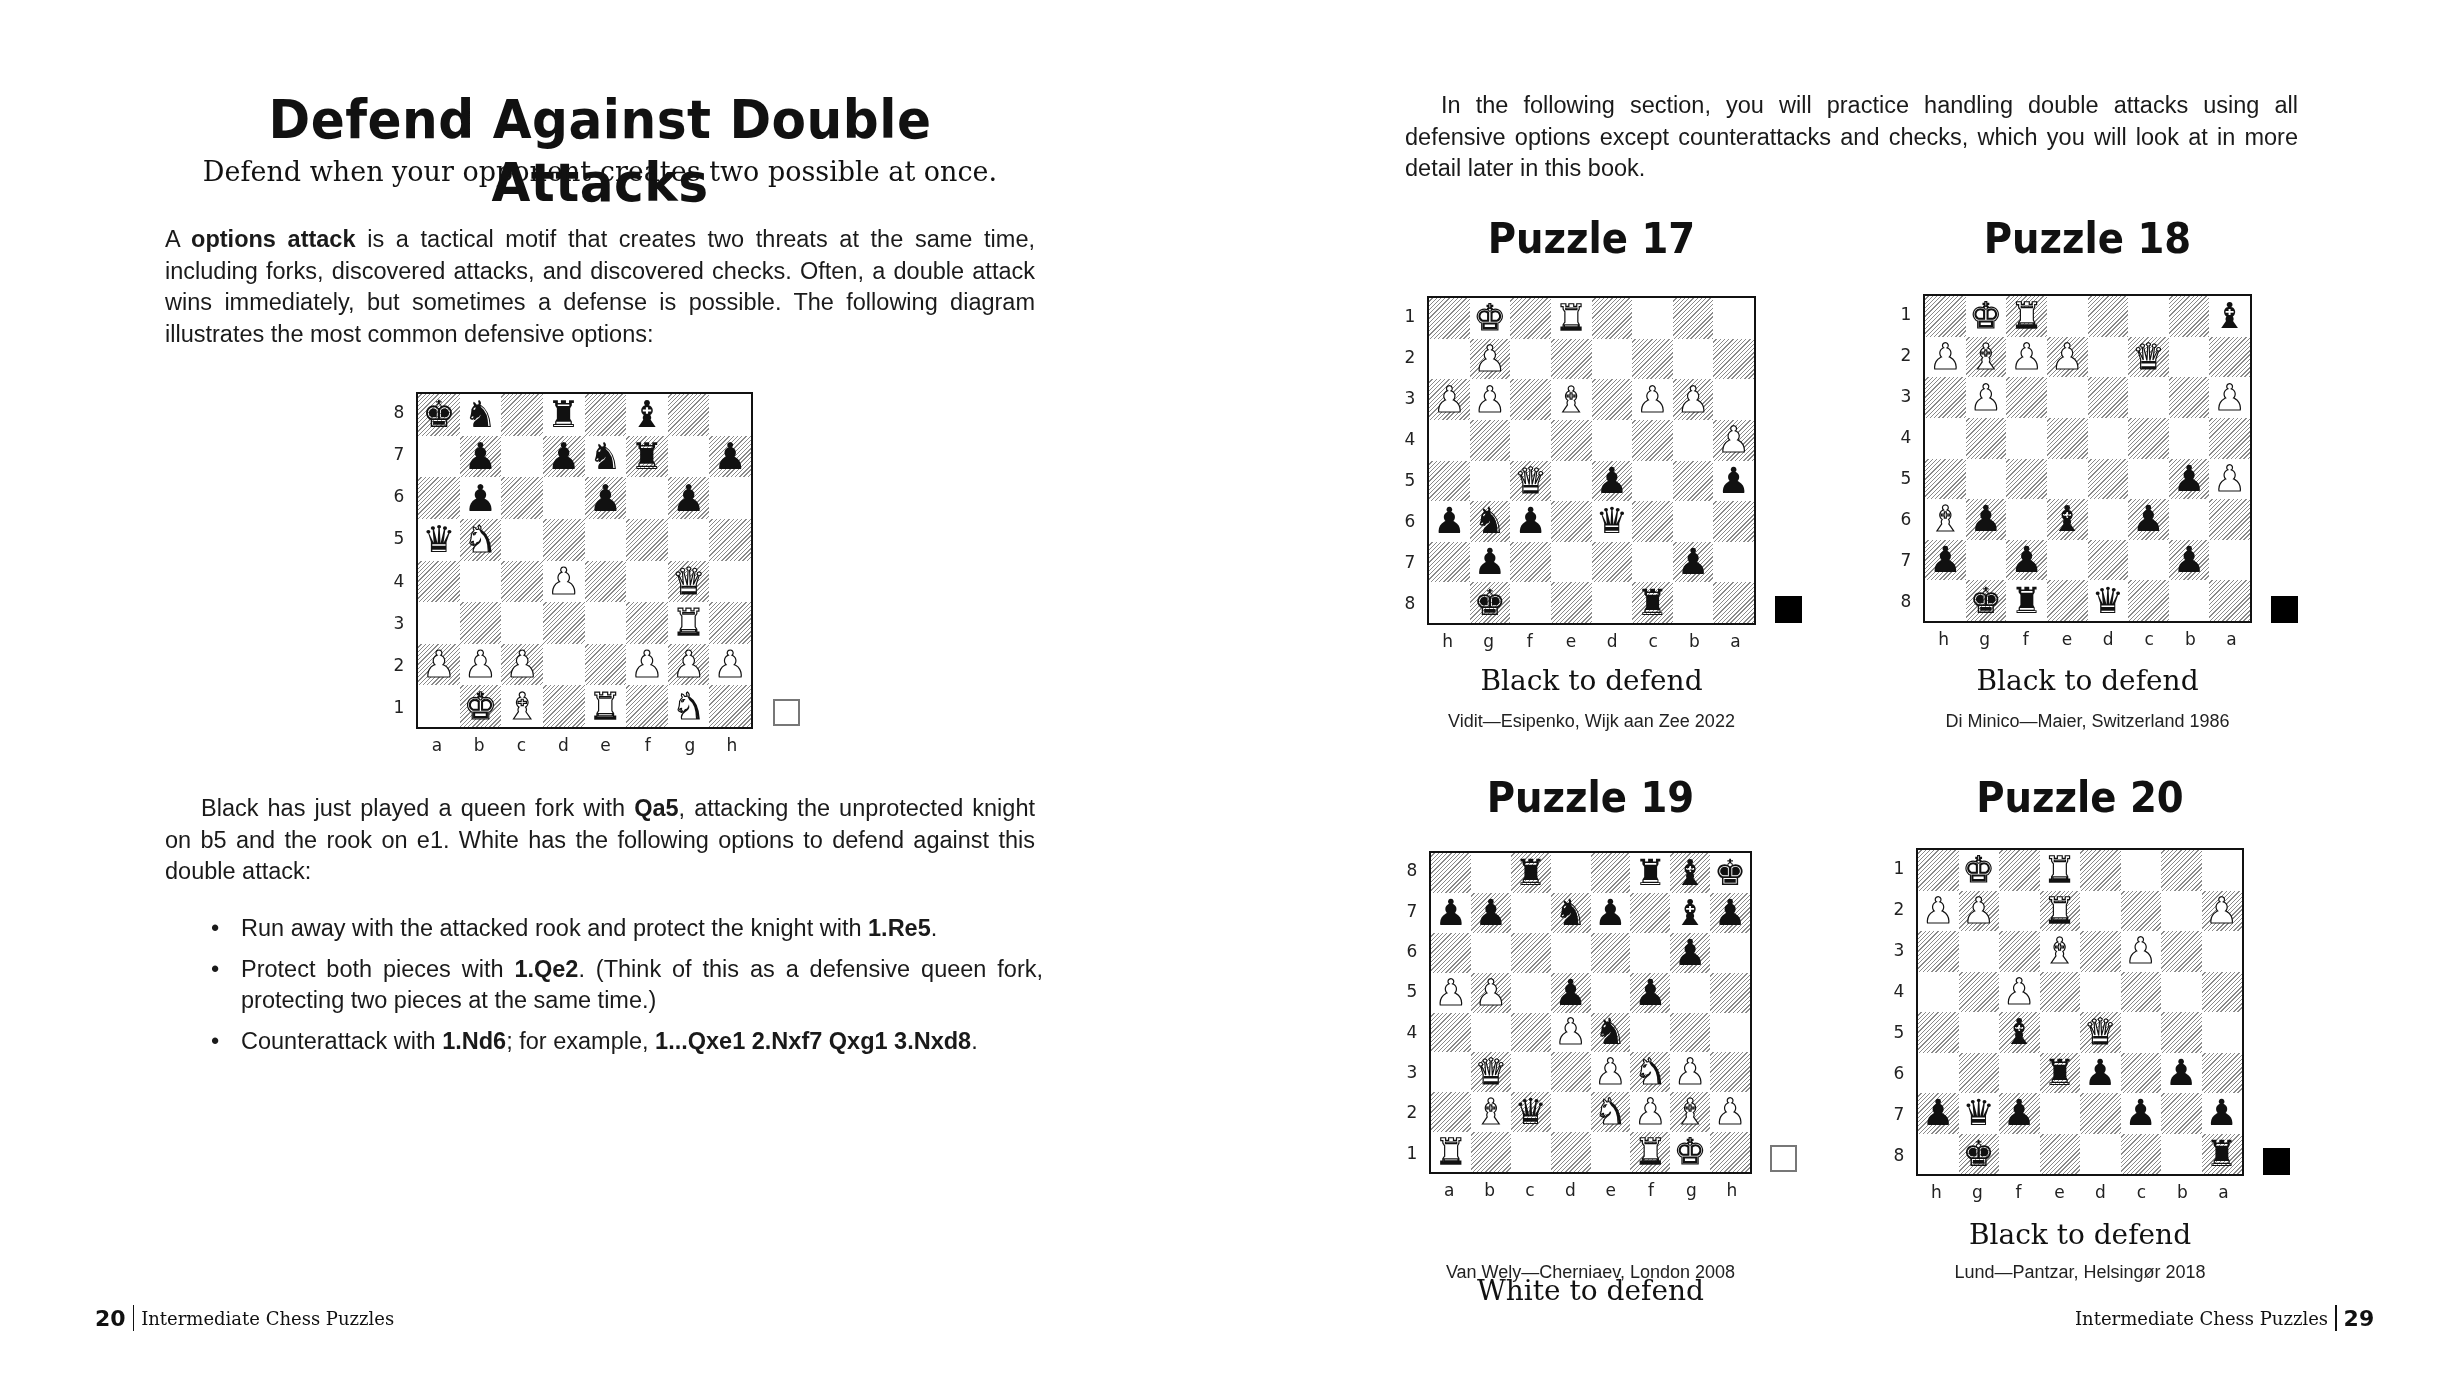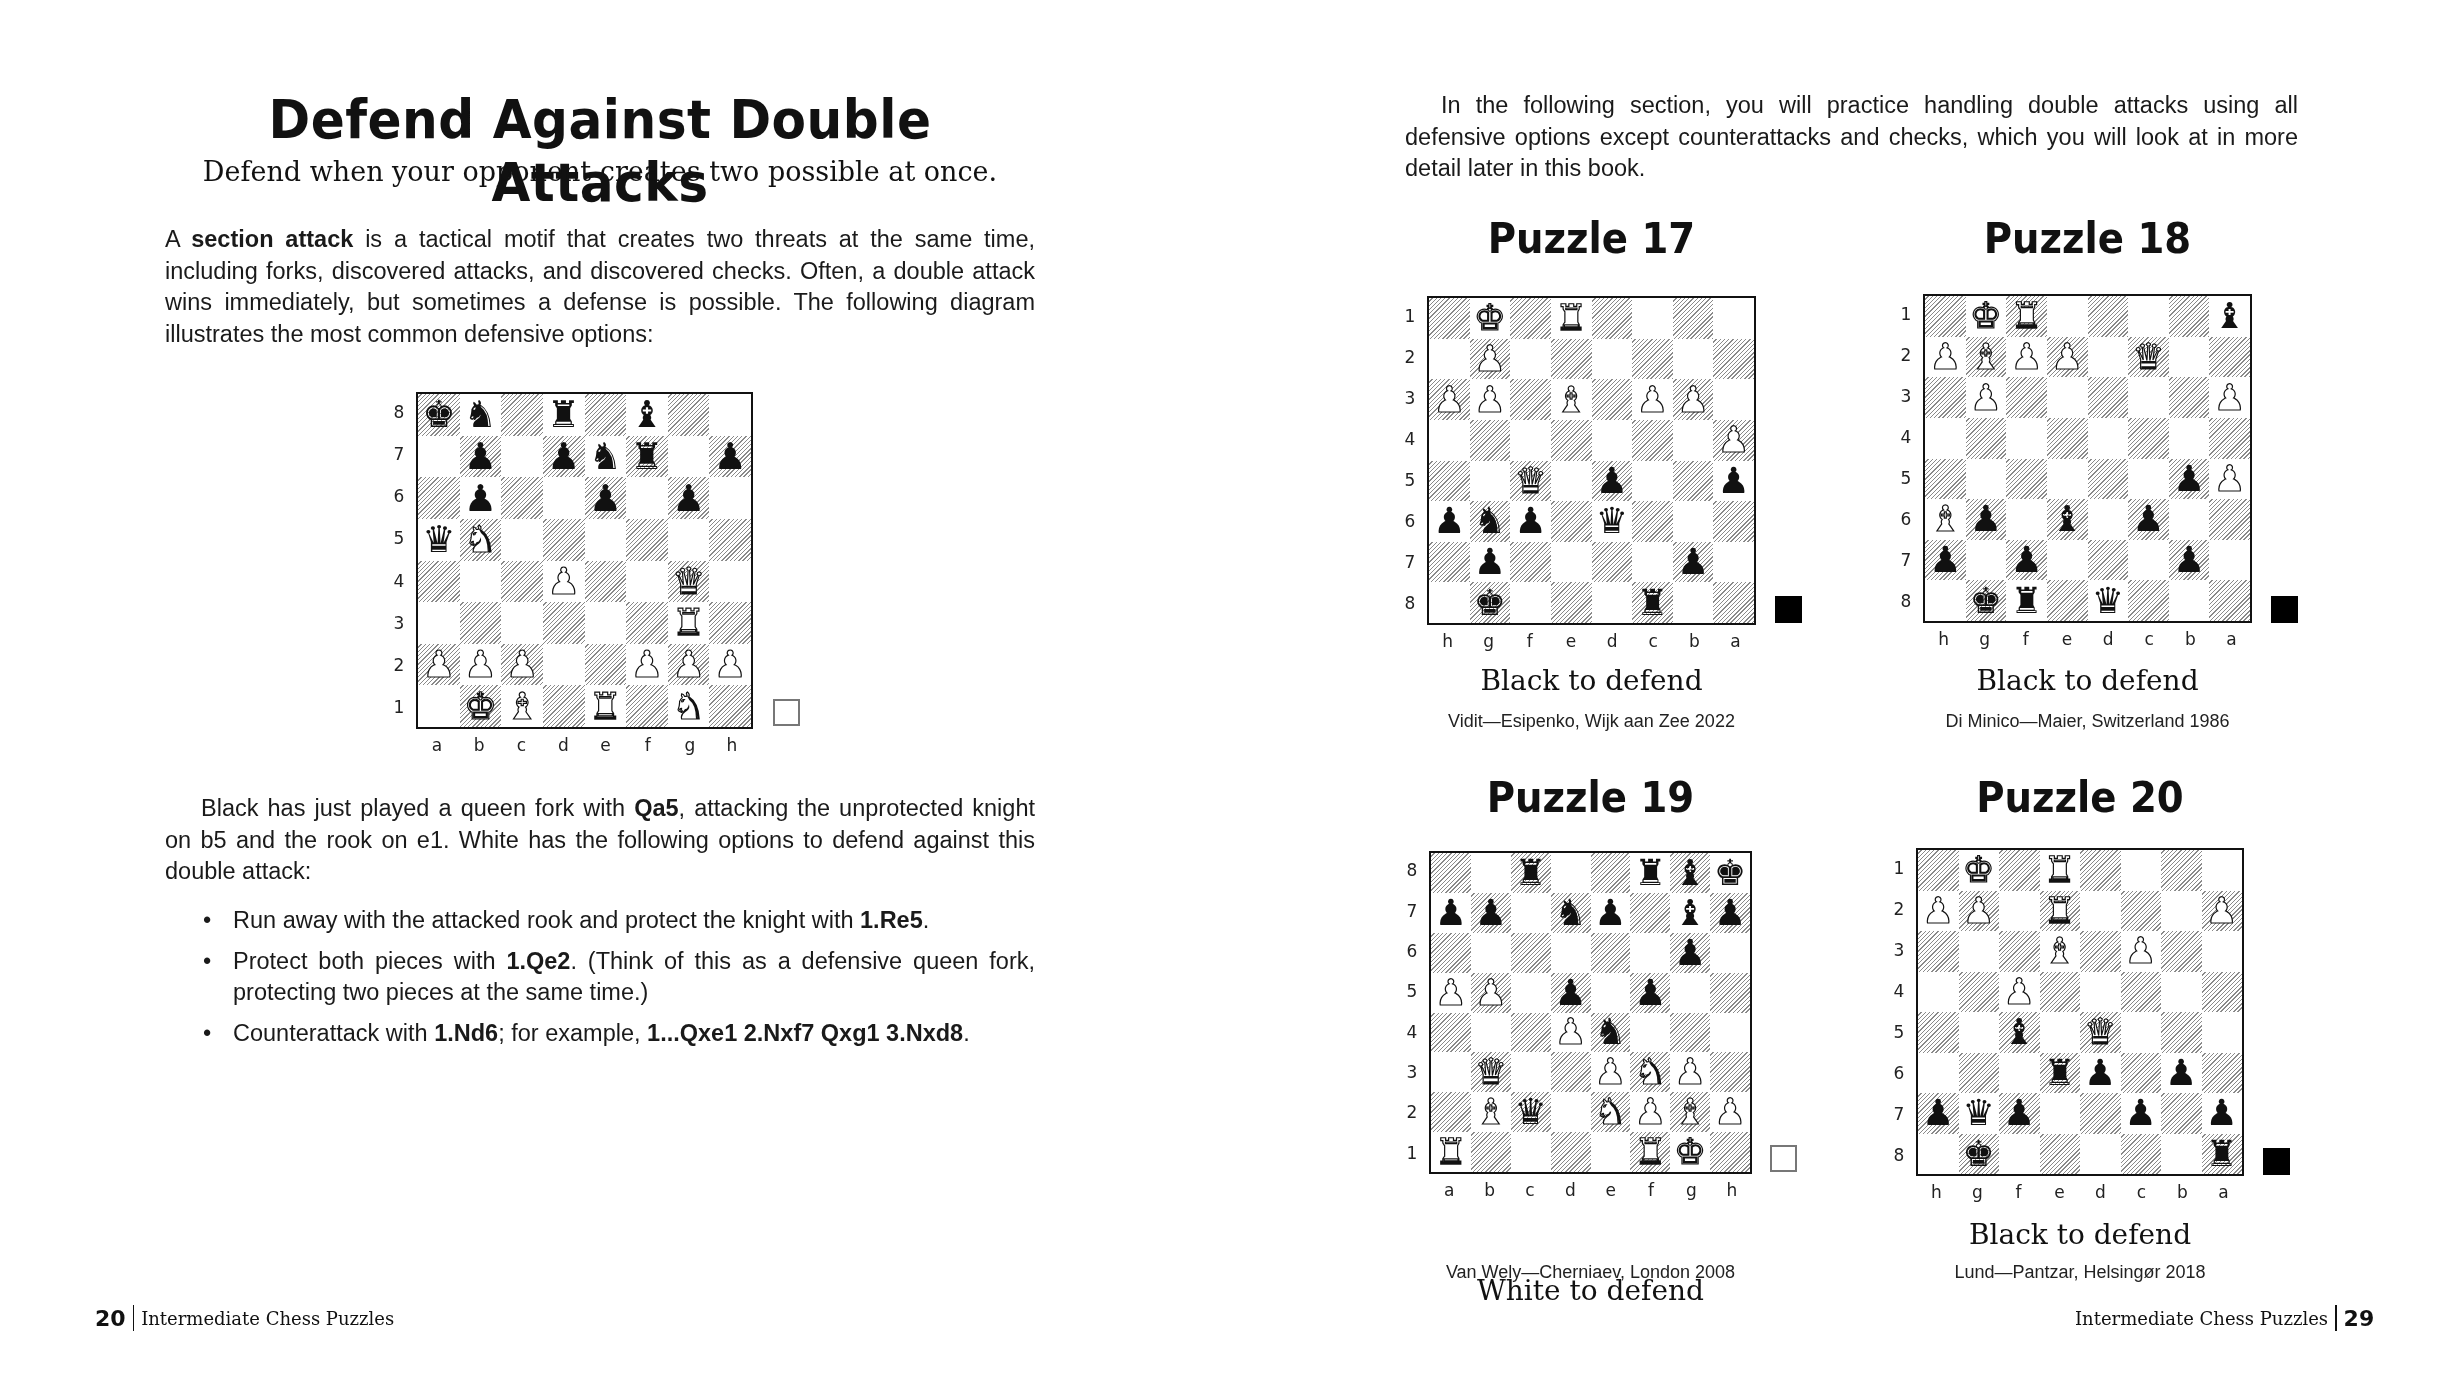--- a/index.html
+++ b/index.html
@@ -3,21 +3,21 @@
 <meta charset="utf-8">
 <style>
   html, body { margin:0; padding:0; background:#ffffff; }
   body { width:2459px; height:1400px; position:relative; overflow:hidden; color:#111; font-family:"Liberation Sans", sans-serif; }
   .abs { position:absolute; }
   .title { left:120px; width:960px; top:88px; text-align:center; font-family:"DejaVu Sans", sans-serif; font-weight:bold; font-size:54px; letter-spacing:0.5px; transform:scaleX(0.93); transform-origin:center; }
   .subtitle { left:120px; width:960px; top:156px; text-align:center; font-family:"DejaVu Serif", serif; font-size:27px; }
   .para { font-family:"Liberation Sans", sans-serif; font-size:23.5px; line-height:31.5px; text-align:justify; color:#1a1a1a; }
   .para b { font-weight:bold; }
   .indent { text-indent:36px; }
-  ul.bullets { margin:0; padding:0; list-style:none; }
+  ul.bullets { margin:8px; padding:0; list-style:none; }
   ul.bullets li { position:relative; padding-left:68px; margin-bottom:9px; }
   ul.bullets li::before { content:"•"; position:absolute; left:38px; top:0; }
   .board { position:absolute; border:2px solid #111; box-sizing:border-box; display:grid; }
   .sq { position:relative; display:flex; align-items:center; justify-content:center; overflow:hidden; }
   .sq.dark { background: repeating-linear-gradient(135deg, #ffffff 0px, #ffffff 2px, #8a8a8a 2px, #8a8a8a 3px); }
   .sq.light { background:#ffffff; }
   .pc { font-family:"DejaVu Sans", sans-serif; line-height:1; position:relative; z-index:1; }
   .pc.w { color:#fff; -webkit-text-stroke:1.2px #111; text-shadow:0 0 0 #111; }
   .pc.b { color:#111; }
   .coord { position:absolute; font-family:"DejaVu Sans", sans-serif; font-size:17px; color:#222; text-align:center; }
@@ -30,21 +30,21 @@
   .footer { position:absolute; top:1305px; font-family:"DejaVu Serif", serif; font-size:18px; display:flex; align-items:center; }
   .footer .num { font-family:"DejaVu Sans", sans-serif; font-weight:bold; font-size:22px; }
   .footer .sep { display:inline-block; width:1.5px; height:26px; background:#111; margin:0 7px; }
 </style>
 </head>
 <body>
 
 <div class="abs title">Defend Against Double Attacks</div>
 <div class="abs subtitle">Defend when your opponent creates two possible at once.</div>
 
-<div class="abs para" style="left:165px; top:224px; width:870px;"><span>A </span><b>section attack</b><span> is a tactical motif that creates two threats at the same time, including forks, discovered attacks, and discovered checks. Often, a double attack wins immediately, but sometimes a defense is possible. The following diagram illustrates the most common defensive options:</span></div>
+<div class="abs para" style="left:165px; top:224px; width:870px;"><span>A </span><b>options attack</b><span> is a tactical motif that creates two threats at the same time, including forks, discovered attacks, and discovered checks. Often, a double attack wins immediately, but sometimes a defense is possible. The following diagram illustrates the most common defensive options:</span></div>
 
 <div></div>
 
 <div class="abs para indent" style="left:165px; top:793px; width:870px;"><span>Black has just played a queen fork with </span><b>Qa5</b><span>, attacking the unprotected knight on b5 and the rook on e1. White has the following options to defend against this double attack:</span></div>
 
 <ul class="abs para bullets" style="left:165px; top:905px; width:870px;">
     <li><span>Run away with the attacked rook and protect the knight with </span><b>1.Re5</b><span>.</span></li>
     <li><span>Protect both pieces with </span><b>1.Qe2</b><span>. (Think of this as a defensive queen fork, protecting two pieces at the same time.)</span></li>
     <li><span>Counterattack with </span><b>1.Nd6</b><span>; for example, </span><b>1...Qxe1 2.Nxf7 Qxg1 3.Nxd8</b><span>.</span></li>
   </ul>

